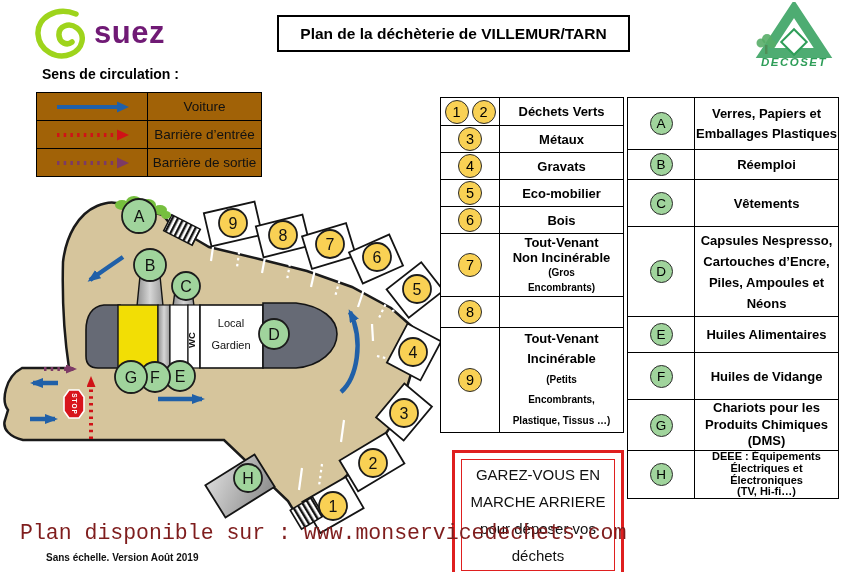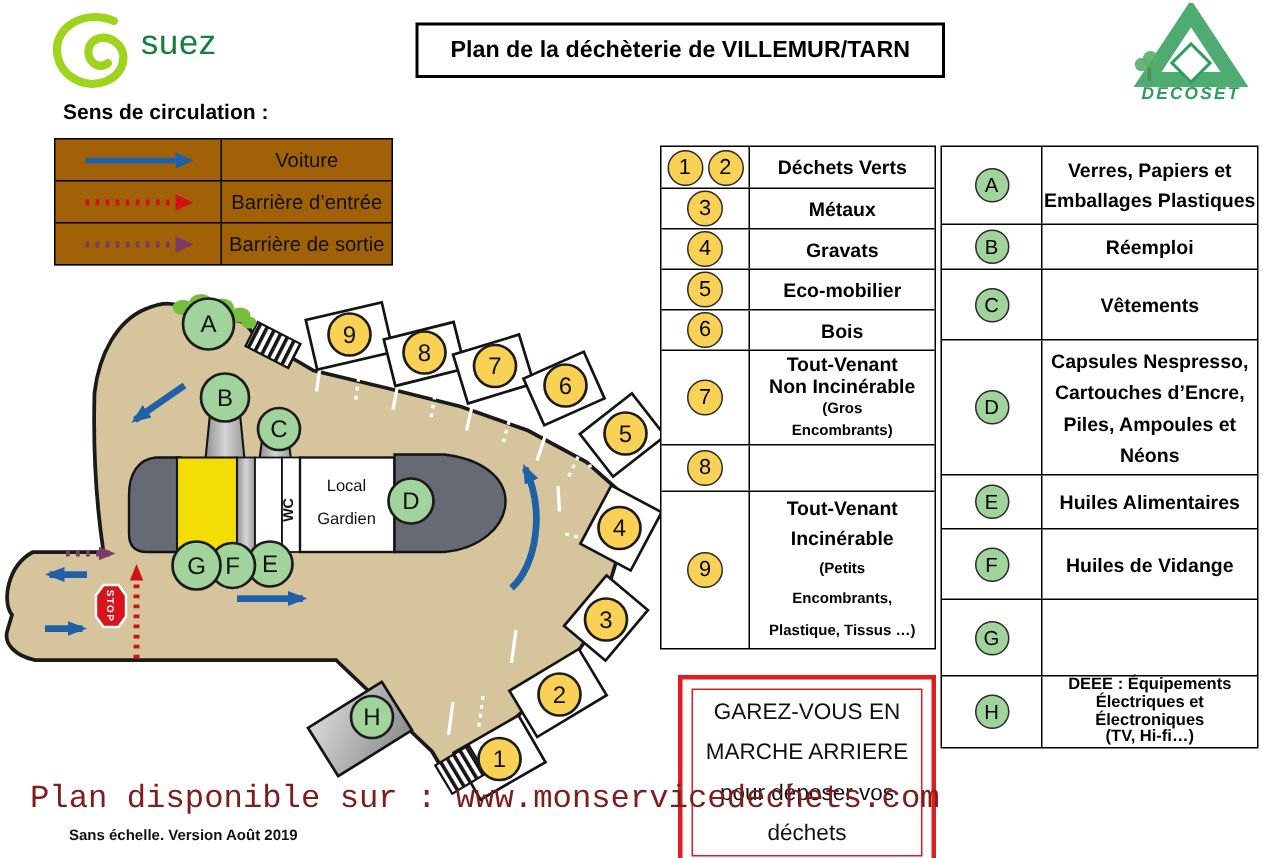--- a/index.html
+++ b/index.html
@@ -1,19 +1,19 @@
 <!DOCTYPE html>
 <html><head>
 <meta charset="utf-8">
 <style>
   html,body{margin:0;padding:0;background:#fff;font-family:"Liberation Sans",sans-serif;}
   #canvas{position:relative;width:842px;height:572px;background:#fff;overflow:hidden;}
 
   
-  .suez-word{position:absolute;left:94px;top:15px;font-size:23px;font-weight:normal;color:#15803d;letter-spacing:.5px;}
+  .suez-word{position:absolute;left:94px;top:15px;font-size:31px;font-weight:bold;color:#701a75;letter-spacing:.5px;}
   .titlebox{position:absolute;left:277px;top:15px;width:349px;height:33px;border:2px solid #000;
             display:flex;align-items:center;justify-content:center;font-weight:bold;font-size:15.5px;color:#000;}
 
   
   #legend-title{position:absolute;left:42px;top:66px;font-weight:bold;font-size:14px;}
   #legend{position:absolute;left:36px;top:92px;width:224px;border:1.5px solid #000;background:#a16207;}
   .legrow{display:flex;height:27px;border-top:1px solid #000;}
   .legrow:first-child{border-top:0;}
   .legsym{width:110px;border-right:1px solid #000;display:flex;align-items:center;justify-content:center;}
   .leglab{flex:1;display:flex;align-items:center;justify-content:center;font-size:13.5px;color:#111;}
@@ -426,20 +426,25 @@
           <span class="badge" style="height: 23px; width: 23px; font-size: 13.5px; background: rgb(160, 212, 156);">F</span>
         </div>
         <div class="wcol2">
           <div class="wline">Huiles de Vidange</div>
         </div>
       </div>
       <div class="wrow" style="height: 50px;">
         <div class="wcol1">
           <span class="badge" style="height: 23px; width: 23px; font-size: 13.5px; background: rgb(160, 212, 156);">G</span>
         </div>
+        <div class="wcol2">
+          <div class="wline" style="line-height: 16.5px;">Chariots pour les</div>
+          <div class="wline" style="line-height: 16.5px;">Produits Chimiques</div>
+          <div class="wline" style="line-height: 16.5px;">(DMS)</div>
+        </div>
       </div>
       <div class="wrow" style="height: 47px;">
         <div class="wcol1">
           <span class="badge" style="height: 23px; width: 23px; font-size: 13.5px; background: rgb(160, 212, 156);">H</span>
         </div>
         <div class="wcol2" style="font-size: 11px;">
           <div class="wline" style="line-height: 11.8px;">DEEE : Équipements</div>
           <div class="wline" style="line-height: 11.8px;">Électriques et</div>
           <div class="wline" style="line-height: 11.8px;">Électroniques</div>
           <div class="wline" style="line-height: 11.8px;">(TV, Hi-fi…)</div>

